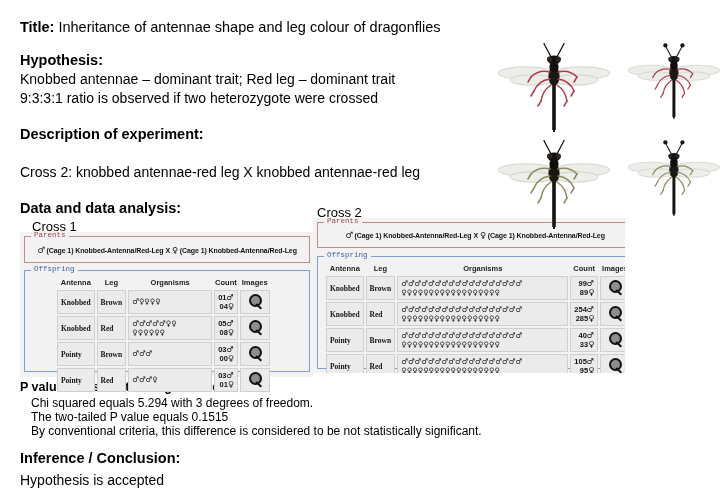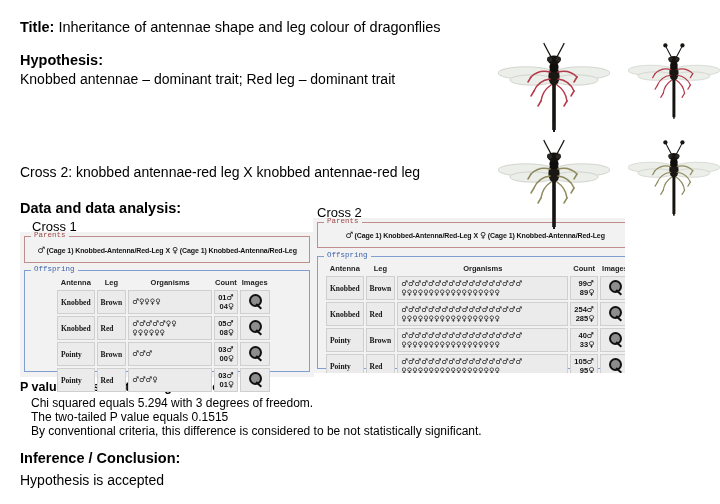--- a/index.html
+++ b/index.html
@@ -101,21 +101,23 @@
 
 <div class="page">
 
   <div class="txt" id="title-line">
     <span class="lbl-bold">Title:</span>
     <span>Inheritance of antennae shape and leg colour of dragonflies</span>
   </div>
 
   <div class="txt sec-title" id="hyp-head">Hypothesis:</div>
   <div class="txt body-line" id="hyp-l1">Knobbed antennae – dominant trait; Red leg – dominant trait</div>
-
+  <div class="txt body-line" id="hyp-l2">9:3:3:1 ratio is observed if two heterozygote were crossed</div>
+
+  <div class="txt sec-title" id="desc-head">Description of experiment:</div>
   <div class="txt body-line" id="desc-l2">Cross 2: knobbed antennae-red leg X knobbed antennae-red leg</div>
 
   <div class="txt sec-title" id="data-head">Data and data analysis:</div>
 
   <div class="txt" id="cross1-label">Cross 1</div>
   <div class="txt" id="cross2-label">Cross 2</div>
 
   <div class="txt" id="pv-head">P value and statistical significance:</div>
   <div class="txt" id="pv-l1">Chi squared equals 5.294 with 3 degrees of freedom.</div>
   <div class="txt" id="pv-l2">The two-tailed P value equals 0.1515</div>

